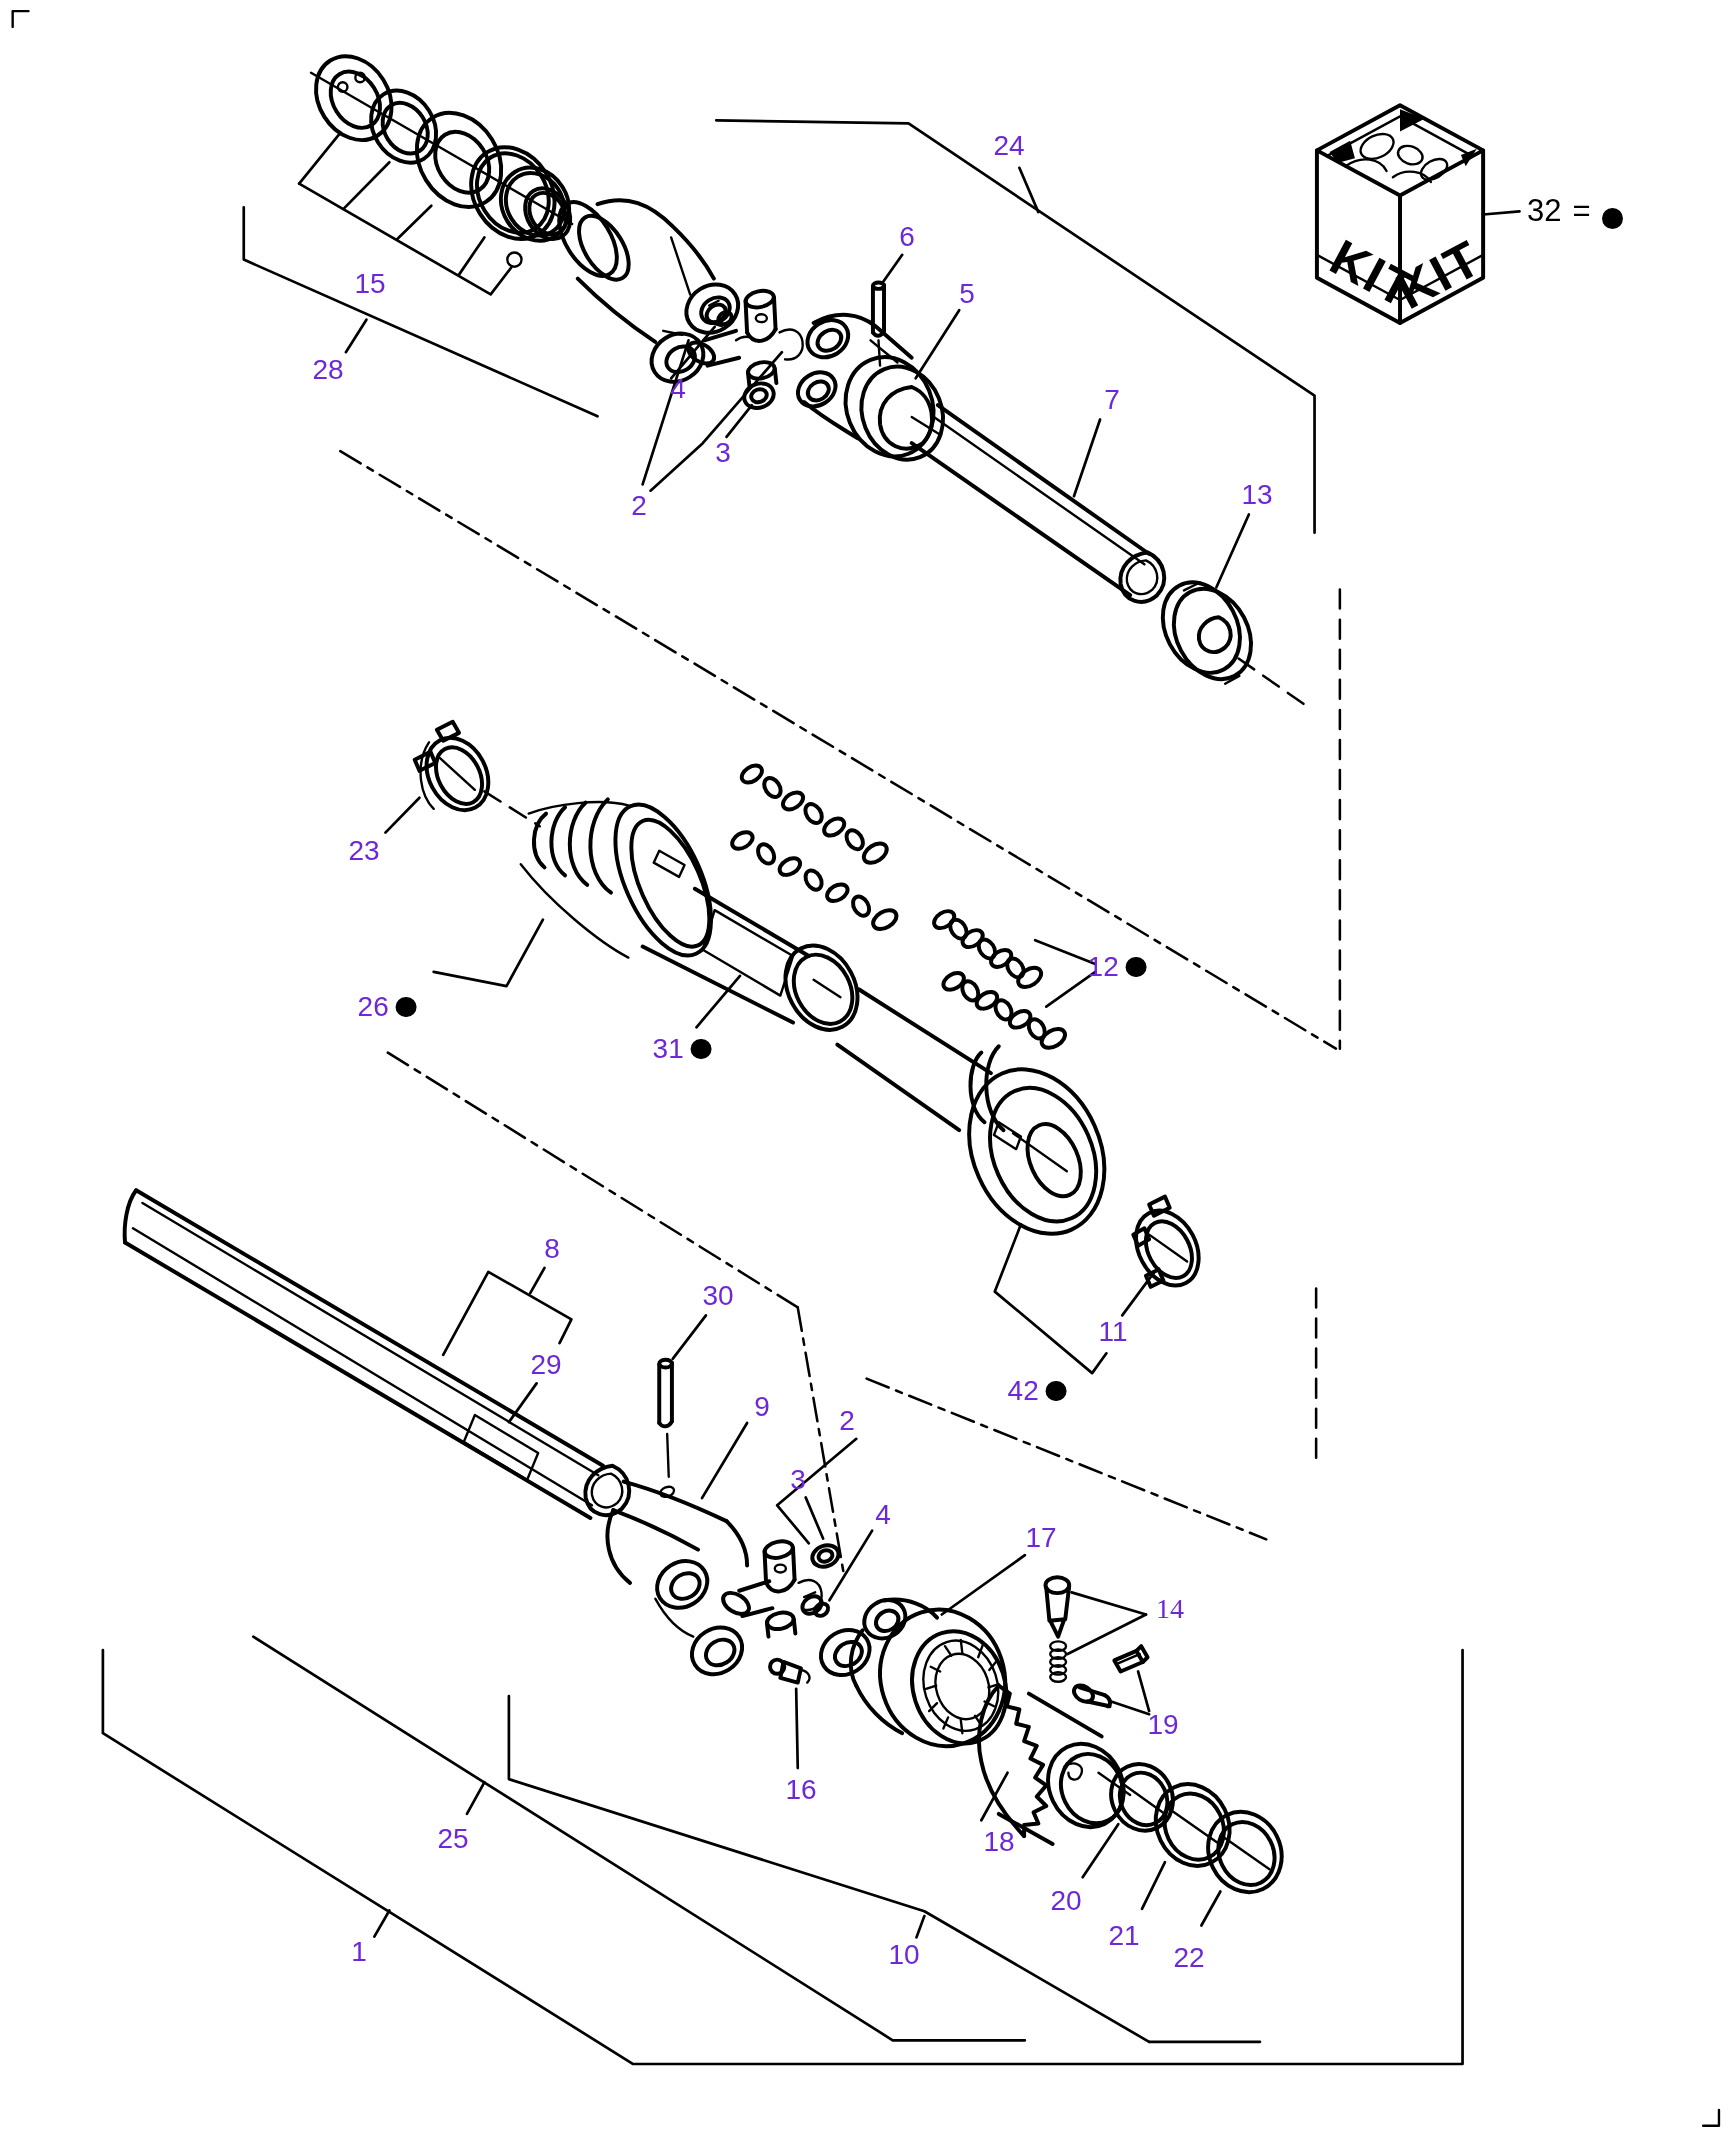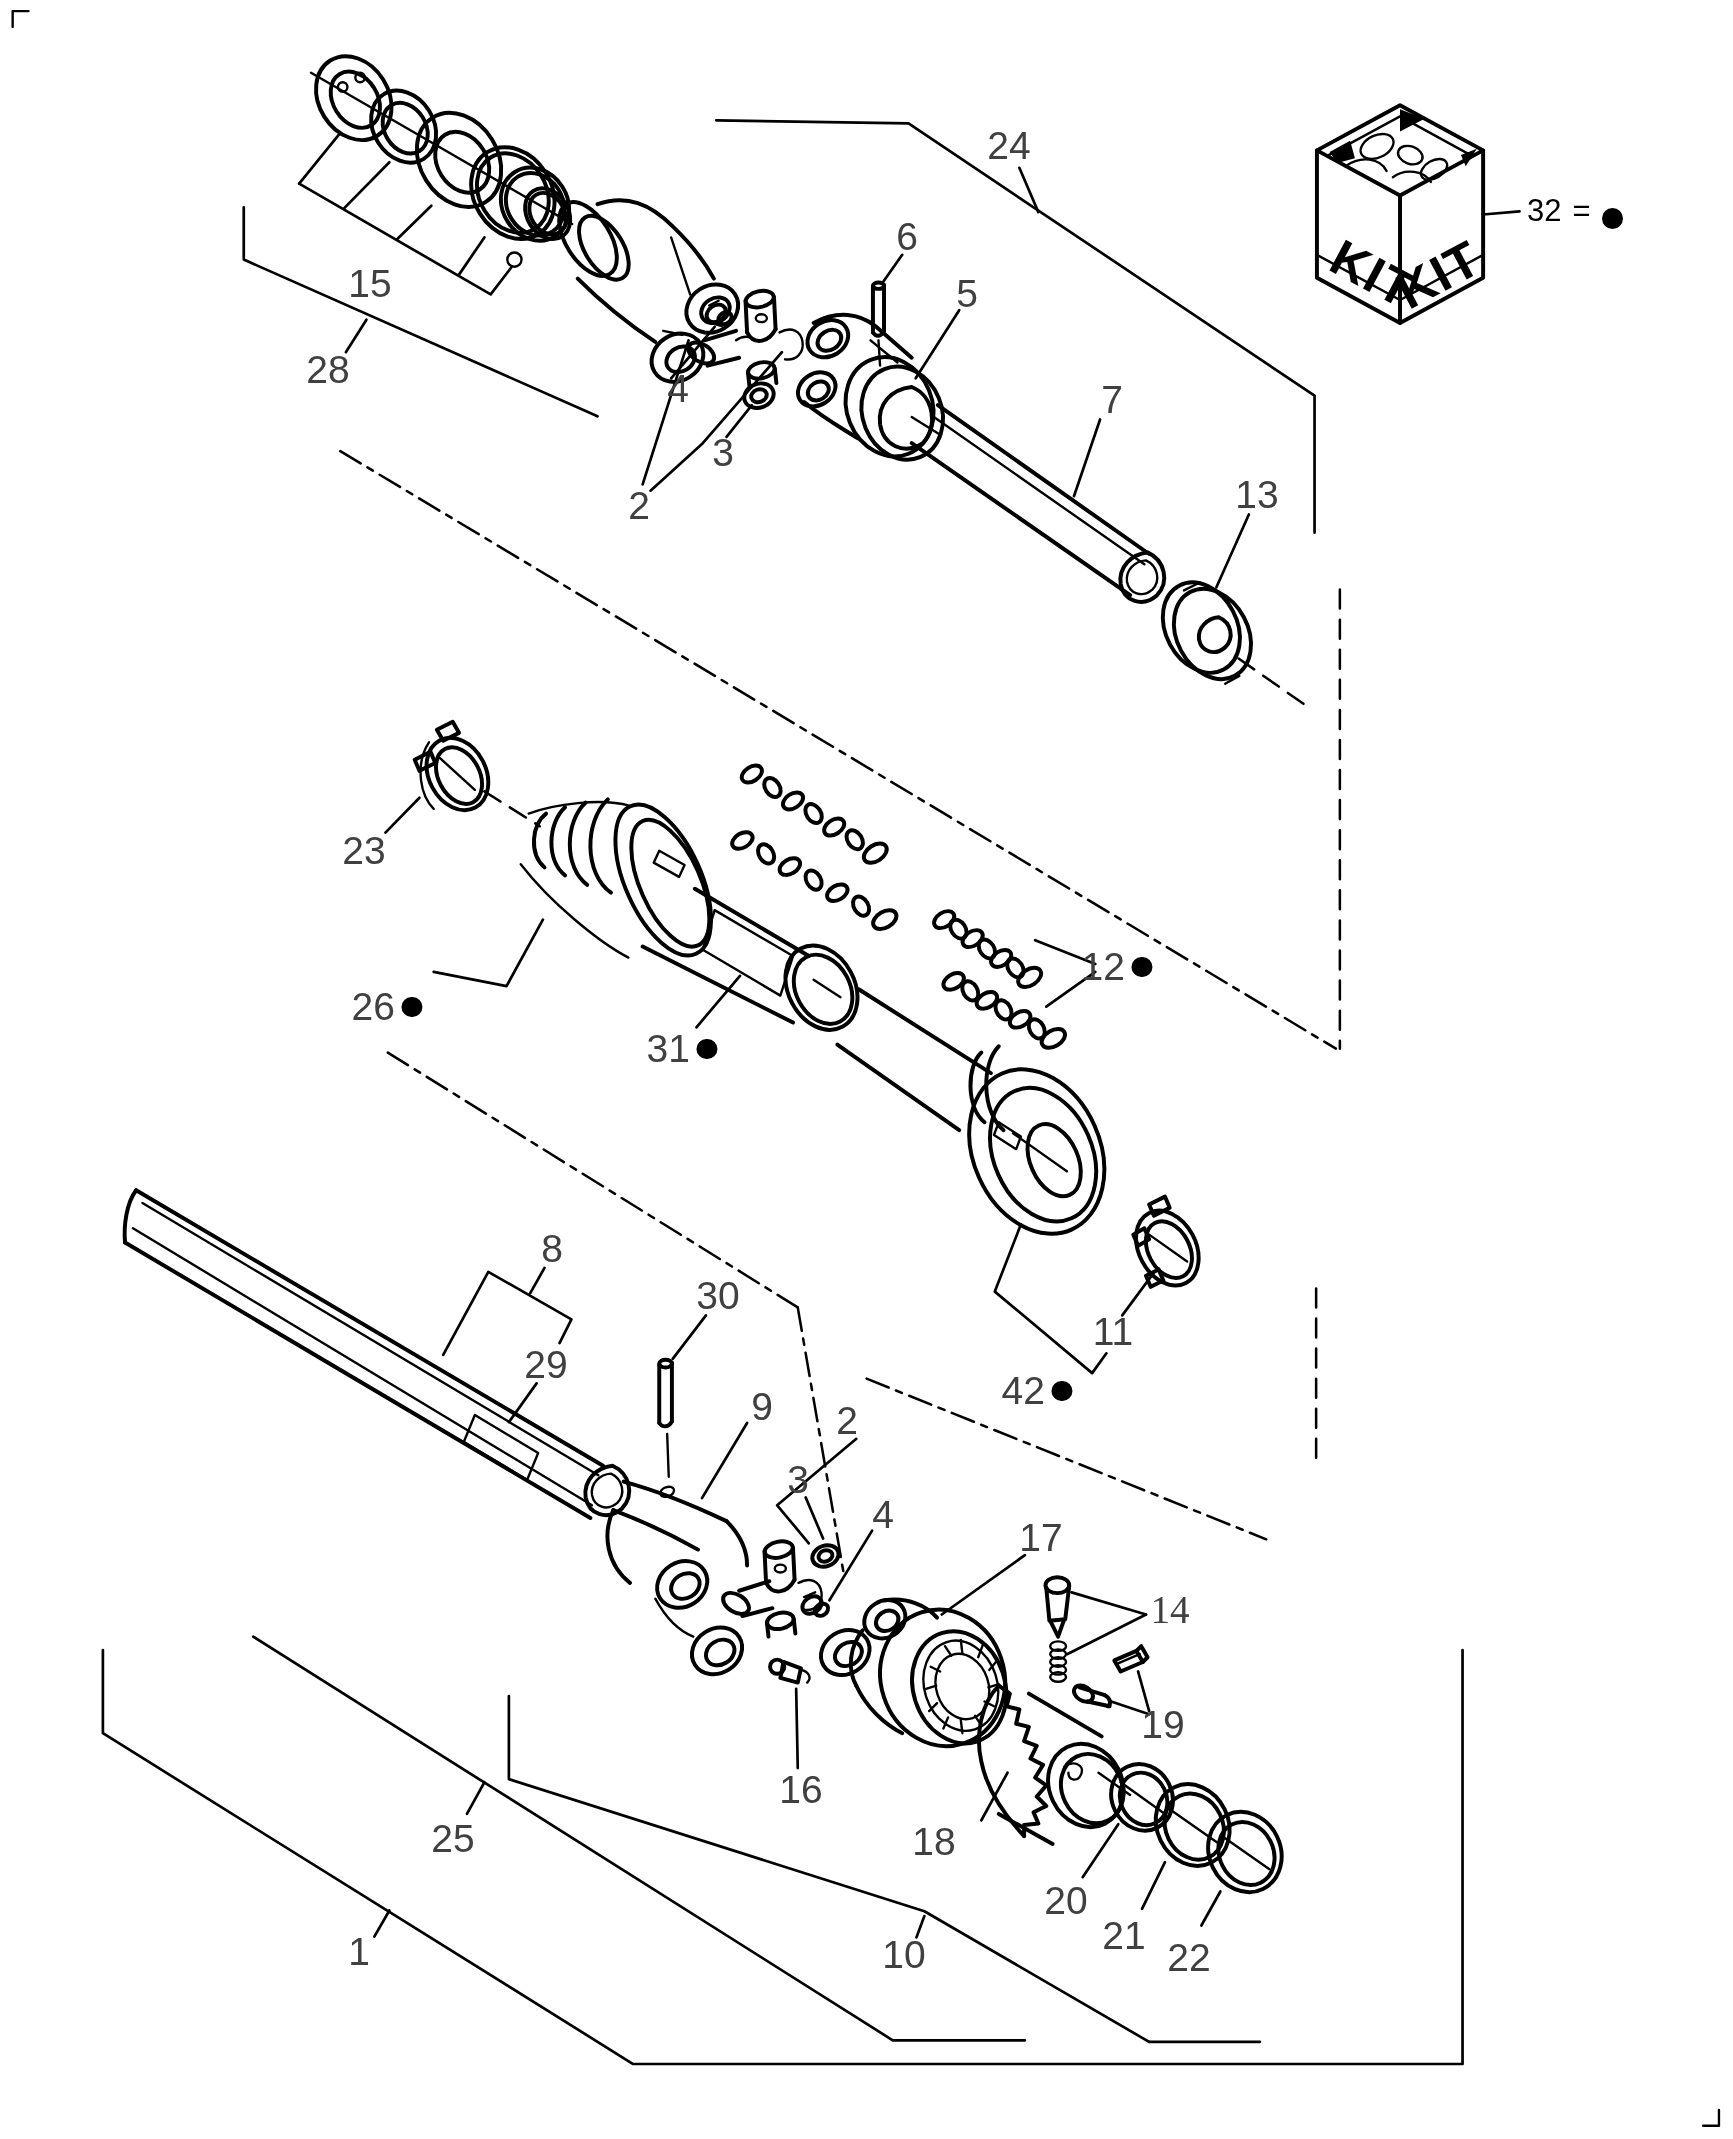--- a/index.html
+++ b/index.html
@@ -10,21 +10,21 @@
         fill:none;stroke:#000;stroke-width:5;stroke-linecap:round;stroke-linejoin:round;}
   .thin{stroke-width:3 !important;}
   .leader{stroke-width:3.4 !important;}
   .frame{stroke-width:3.4 !important;}
   .phantom{stroke-width:3.2 !important;stroke-dasharray:30 10 8 10;}
   .dashed{stroke-width:3.2 !important;stroke-dasharray:24 14;}
   .fillb{fill:#000 !important;stroke:none !important;}
   .kittext{fill:#000;stroke:none;font-family:"Liberation Sans",sans-serif;font-weight:bold;font-size:64px;letter-spacing:2px;}
   .overlay{position:absolute;left:0;top:0;width:1734px;height:2140px;pointer-events:none;}
   .callout{position:absolute;transform:translate(-50%,-50%);display:flex;align-items:center;gap:7.1px;
-           color:#404040;font-size:39px;font-weight:400;white-space:nowrap;}
+           color:#6d28d9;font-size:28px;font-weight:400;white-space:nowrap;}
   .callout .dot{display:none;width:20.6px;height:20.6px;border-radius:50%;background:#000;}
   .callout.hasdot .dot{display:inline-block;}
   .legend{position:absolute;transform:translate(0,-50%);display:flex;align-items:flex-end;gap:11px;
           color:#000;font-size:31px;}
   .legend .dot{width:21.4px;height:21.4px;border-radius:50%;background:#000;display:inline-block;}
 </style>
 </head>
 <body>
 
 <div class="page">
@@ -502,21 +502,21 @@
 
   </div>
       <div class="callout" style="left: 801px; top: 1790px;">
     <span class="num">16</span>
 
   </div>
       <div class="callout" style="left: 1041px; top: 1538px;">
     <span class="num">17</span>
 
   </div>
-      <div class="callout" style="left: 934px; top: 1842px;">
+      <div class="callout" style="left: 999px; top: 1842px;">
     <span class="num">18</span>
 
   </div>
       <div class="callout" style="left: 1163px; top: 1725px;">
     <span class="num">19</span>
 
   </div>
       <div class="callout" style="left: 1066px; top: 1901px;">
     <span class="num">20</span>
 

